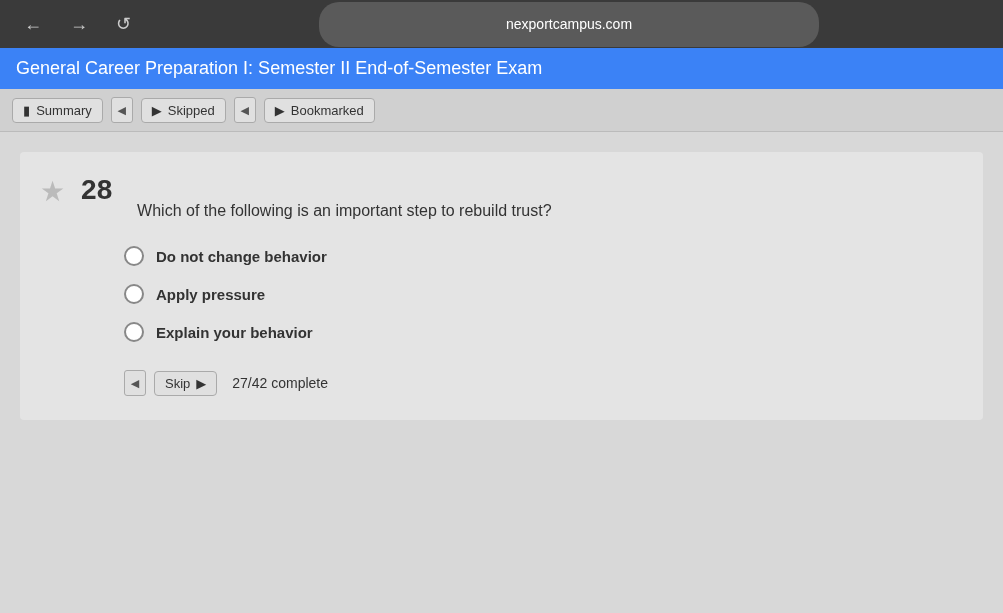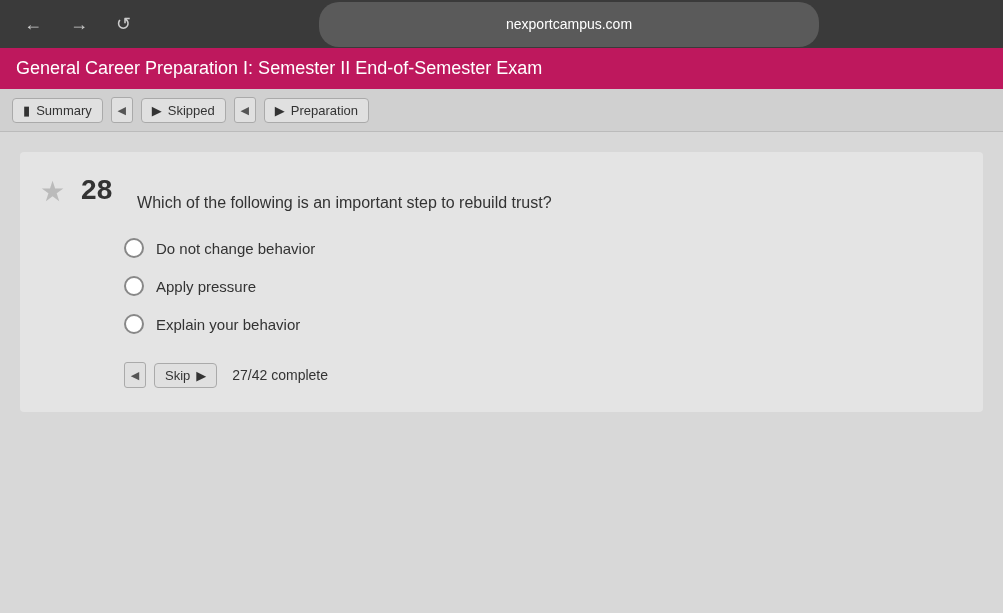--- a/index.html
+++ b/index.html
@@ -37,21 +37,21 @@
       align-items: center;
       justify-content: center;
       color: #fff;
       font-size: 14px;
       max-width: 500px;
       margin: 0 auto;
     }
 
     
     .page-title-bar {
-      background: #be185d;
+      background: #3b82f6;
       padding: 10px 16px;
       color: #fff;
       font-size: 18px;
       font-weight: normal;
     }
 
     
     .toolbar {
       background: #d0d0d0;
       padding: 8px 12px;
@@ -118,30 +118,31 @@
       font-size: 28px;
       font-weight: bold;
       color: #333;
       line-height: 1;
       min-width: 40px;
     }
 
     .question-text {
       font-size: 16px;
       color: #333;
-      margin-top: 16px;
+      margin-top: 24px;
       line-height: 1.4;
     }
 
     .options-list {
       margin-left: 84px;
       display: flex;
       flex-direction: column;
       gap: 18px;
       margin-bottom: 28px;
+      font-weight: bold;
     }
 
     .option-item {
       display: flex;
       align-items: center;
       gap: 12px;
       cursor: pointer;
     }
 
     .radio-circle {
@@ -227,21 +228,21 @@
     <span>Summary</span>
   </button>
   <div class="nav-arrow">◀</div>
   <button class="toolbar-btn">
     <span>▶</span>
     <span>Skipped</span>
   </button>
   <div class="nav-arrow">◀</div>
   <button class="toolbar-btn">
     <span>▶</span>
-    <span>Preparation</span>
+    <span>Bookmarked</span>
   </button>
 </div>
 
 <div class="main-content">
   <div class="question-card">
 
     <div class="question-header">
       <span class="star-icon">★</span>
       <span class="question-number">28</span>
       <span class="question-text">Which of the following is an important step to rebuild trust?</span>

